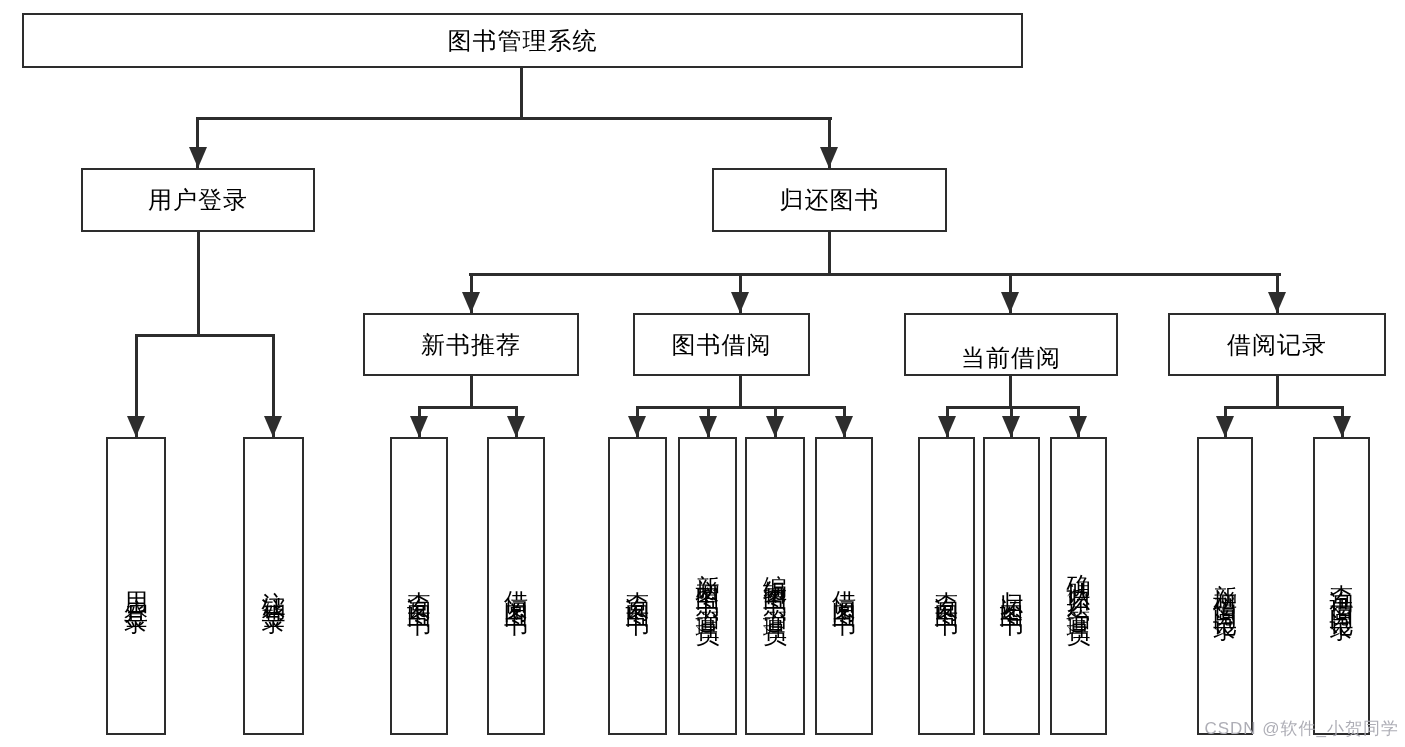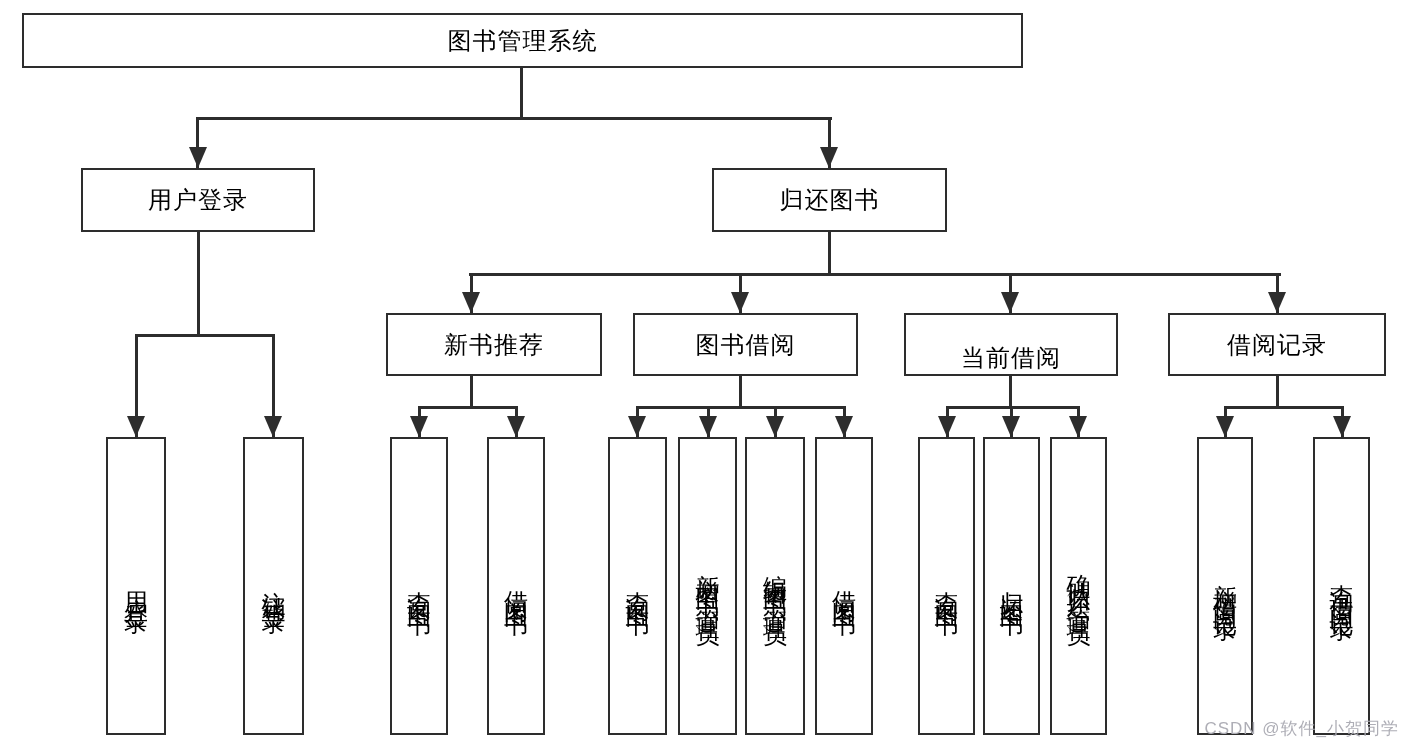--- a/index.html
+++ b/index.html
@@ -57,24 +57,24 @@
     <span>图书管理系统</span>
   </div>
 
   <div class="box" style="left:81px; top:168px; width:234px; height:64px;">
     <span>用户登录</span>
   </div>
   <div class="box" style="left:712px; top:168px; width:235px; height:64px;">
     <span>归还图书</span>
   </div>
 
-  <div class="box" style="left:363px; top:313px; width:216px; height:63px;margin-left:23px;">
+  <div class="box" style="left:363px; top:313px; width:216px; height:63px;">
     <span>新书推荐</span>
   </div>
-  <div class="box" style="left:633px; top:313px; width:225px; height:63px;text-align:right;">
+  <div class="box" style="left:633px; top:313px; width:177px; height:63px;text-align:right;">
     <span>图书借阅</span>
   </div>
   <div class="box" style="left:904px; top:313px; width:214px; height:63px;align-items:flex-end;">
     <span>当前借阅</span>
   </div>
   <div class="box" style="left:1168px; top:313px; width:218px; height:63px;">
     <span>借阅记录</span>
   </div>
 
   <div class="box" style="left:106px; top:437px; width:60px; height:298px;">

